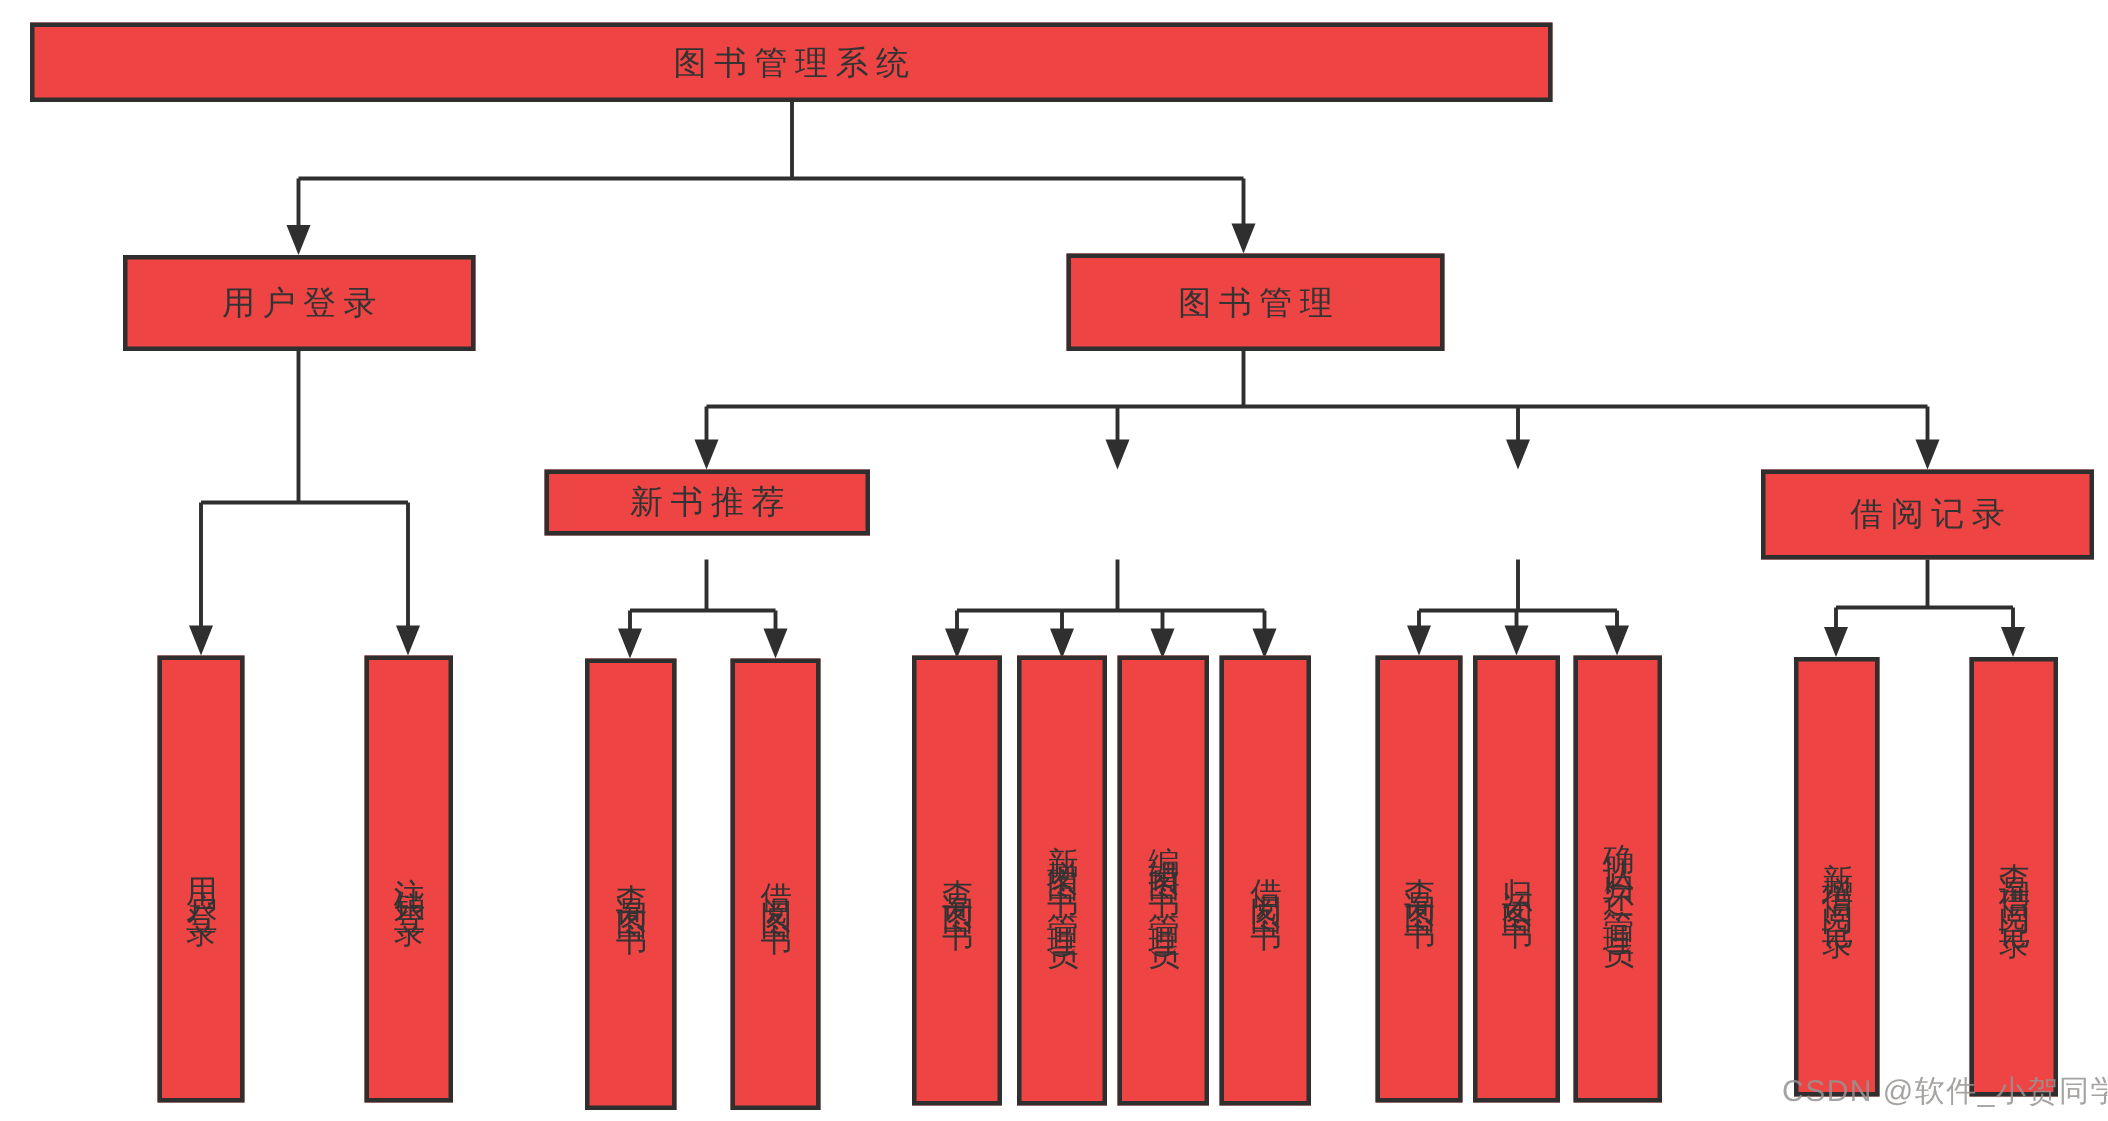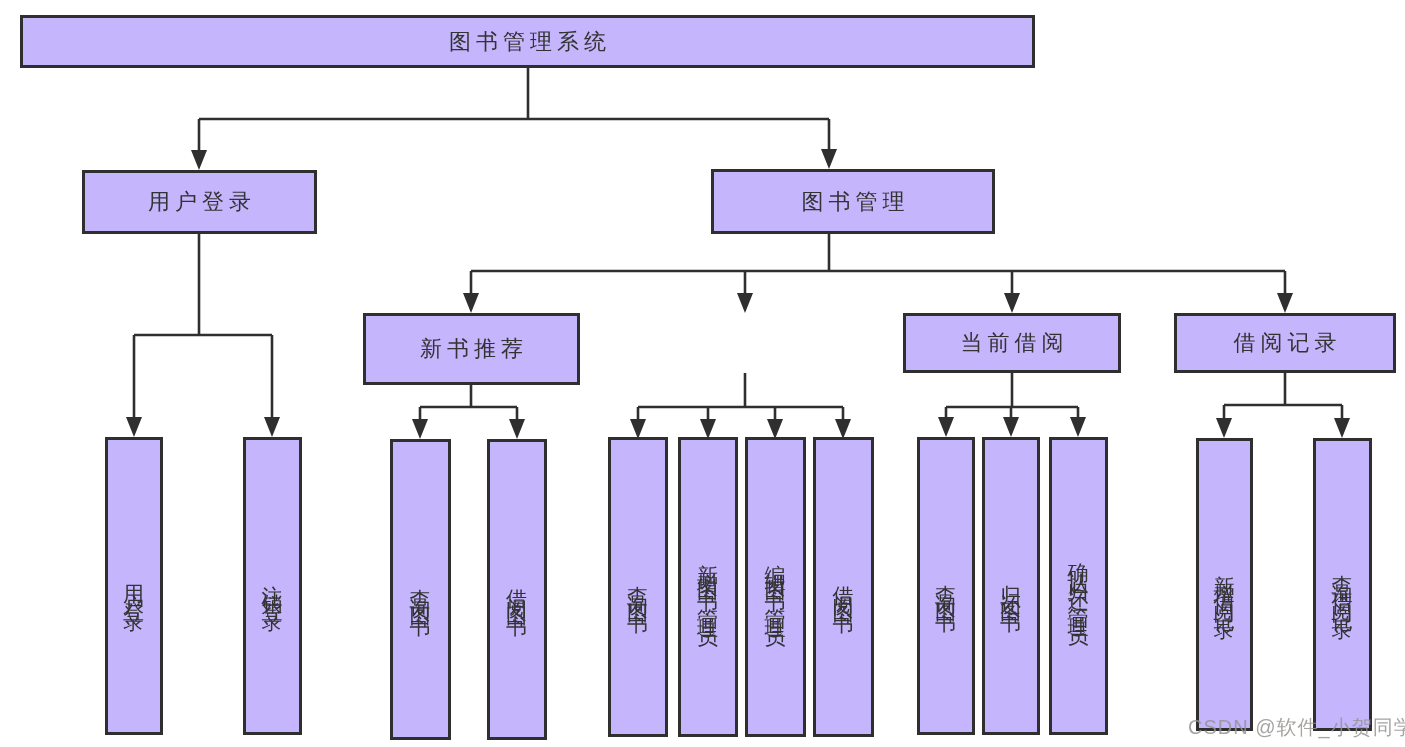--- a/index.html
+++ b/index.html
@@ -18,21 +18,21 @@
   .wires {
     position: absolute;
     left: 0;
     top: 0;
     pointer-events: none;
   }
   .node {
     position: absolute;
     box-sizing: border-box;
     border: 3px solid #2f2f2f;
-    background: #c4b5fd;
+    background: #ef4444;
     display: flex;
     align-items: center;
     justify-content: center;
     color: #333333;
   }
   .node .label {
     font-size: 22px;
     letter-spacing: 5px;
     text-indent: 5px;
     white-space: nowrap;
@@ -151,29 +151,26 @@
     </g>
   </svg>
 
   <div class="node" style="left:20px; top:15px; width:1015px; height:53px">
     <span class="label">图书管理系统</span>
   </div>
 
   <div class="node" style="left:82px; top:170px; width:235px; height:64px">
     <span class="label">用户登录</span>
   </div>
-  <div class="node" style="left:711px; top:169px; width:284px; height:65px">
+  <div class="node" style="left:711px; top:169px; width:252px; height:65px">
     <span class="label">图书管理</span>
   </div>
 
-  <div class="node" style="left:363px; top:313px; width:217px; height:72px">
+  <div class="node" style="left:363px; top:313px; width:217px; height:44px">
     <span class="label">新书推荐</span>
-  </div>
-  <div class="node" style="left:903px; top:313px; width:218px; height:60px">
-    <span class="label">当前借阅</span>
   </div>
   <div class="node" style="left:1174px; top:313px; width:222px; height:60px">
     <span class="label">借阅记录</span>
   </div>
 
   <div class="node v" style="left:105px; top:437px; width:58px; height:298px">
     <span class="label">用户登录</span>
   </div>
   <div class="node v" style="left:243px; top:437px; width:59px; height:298px">
     <span class="label">注销登录</span>

